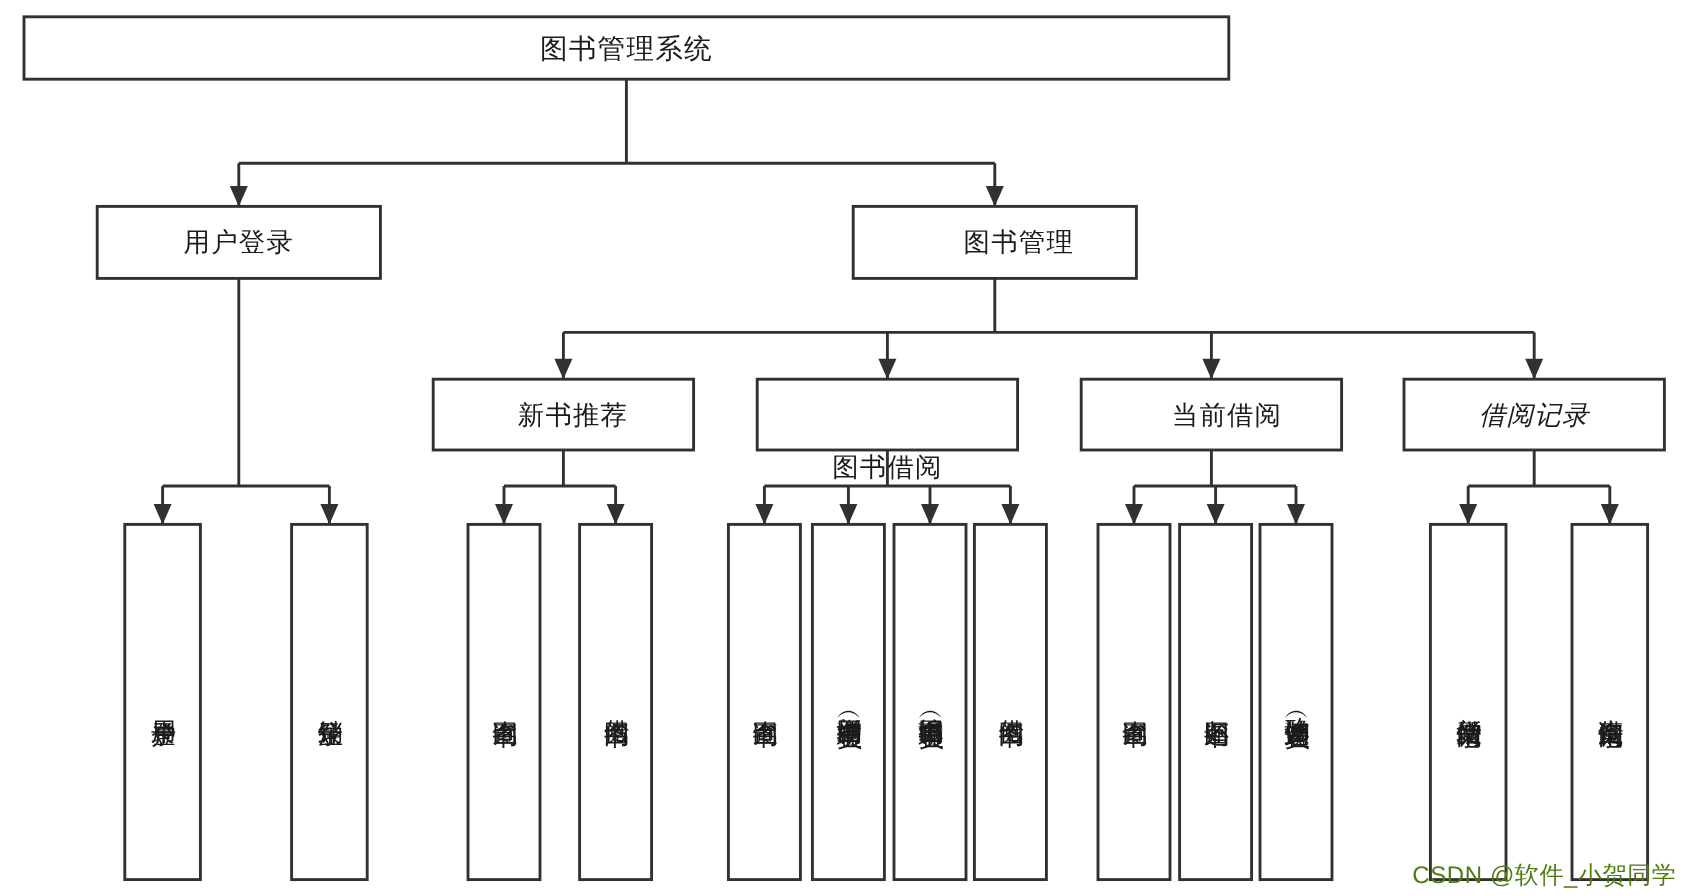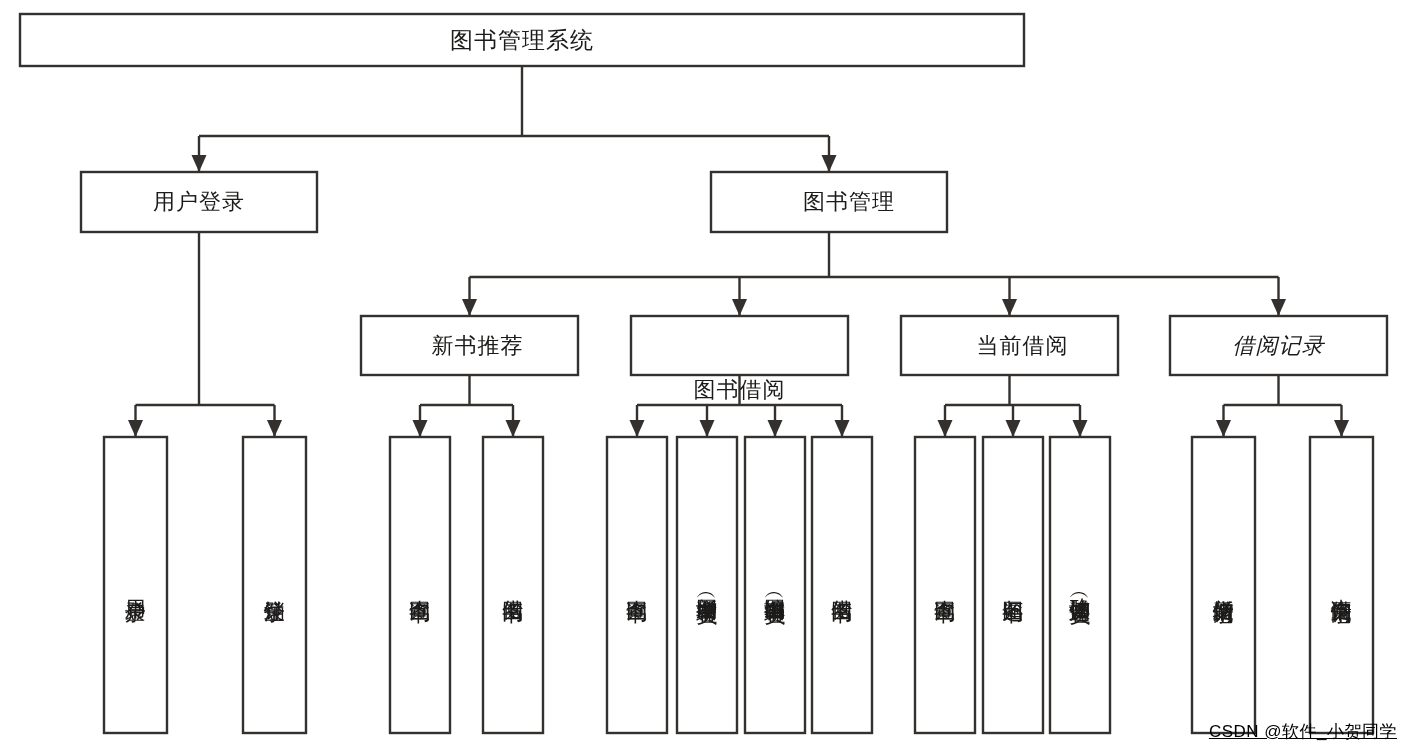--- a/index.html
+++ b/index.html
@@ -37,27 +37,26 @@
     fill: none;
   }
   .arrow-head {
     fill: #33302e;
     stroke: none;
   }
   .watermark {
     position: absolute;
     right: 8px;
     bottom: 4px;
-    color: #000000;
-    font-size: 17px;
+    color: #4d7c0f;
+    font-size: 20px;
     font-family: "Liberation Sans", "DejaVu Sans", sans-serif;
     letter-spacing: 0.5px;
     white-space: nowrap;
     user-select: none;
-    text-decoration: underline;
   }
   .vlabel-wrap {
     position: absolute;
     display: flex;
     align-items: center;
     justify-content: center;
     writing-mode: vertical-rl;
     text-orientation: upright;
     font-size: 21px;
     line-height: 1.22;

